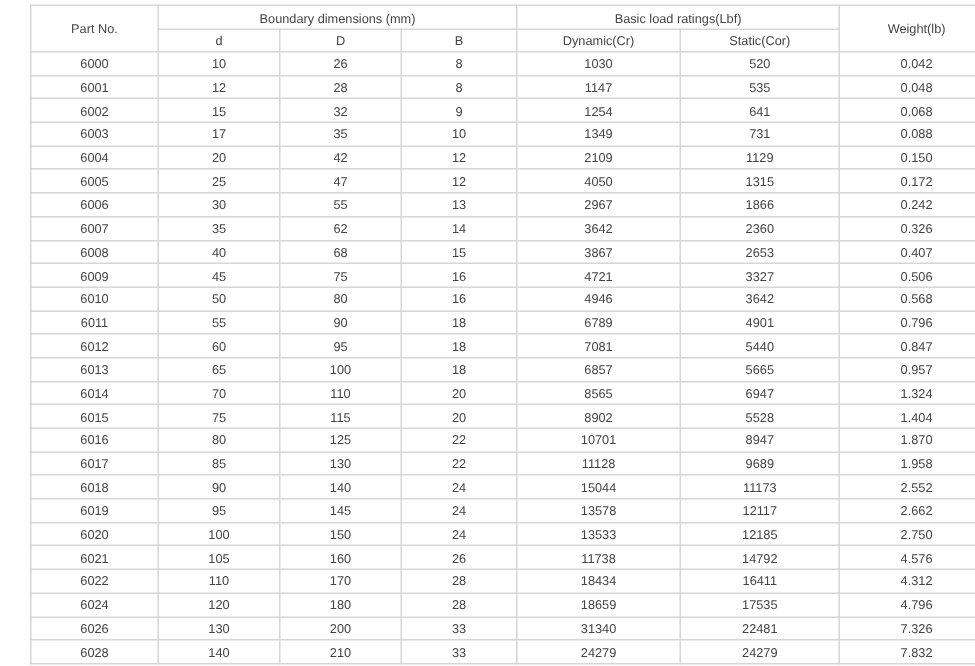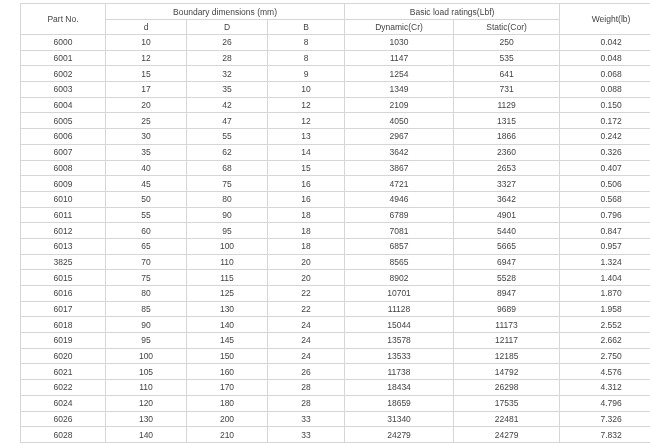--- a/index.html
+++ b/index.html
@@ -75,21 +75,21 @@
         <th>Static(Cor)</th>
       </tr>
     </thead>
     <tbody id="tbody">
         <tr>
           <td>6000</td>
           <td>10</td>
           <td>26</td>
           <td>8</td>
           <td>1030</td>
-          <td>250</td>
+          <td>520</td>
           <td>0.042</td>
         </tr>
         <tr>
           <td>6001</td>
           <td>12</td>
           <td>28</td>
           <td>8</td>
           <td>1147</td>
           <td>535</td>
           <td>0.048</td>
@@ -196,21 +196,21 @@
         <tr>
           <td>6013</td>
           <td>65</td>
           <td>100</td>
           <td>18</td>
           <td>6857</td>
           <td>5665</td>
           <td>0.957</td>
         </tr>
         <tr>
-          <td>3825</td>
+          <td>6014</td>
           <td>70</td>
           <td>110</td>
           <td>20</td>
           <td>8565</td>
           <td>6947</td>
           <td>1.324</td>
         </tr>
         <tr>
           <td>6015</td>
           <td>75</td>
@@ -273,21 +273,21 @@
           <td>11738</td>
           <td>14792</td>
           <td>4.576</td>
         </tr>
         <tr>
           <td>6022</td>
           <td>110</td>
           <td>170</td>
           <td>28</td>
           <td>18434</td>
-          <td>26298</td>
+          <td>16411</td>
           <td>4.312</td>
         </tr>
         <tr>
           <td>6024</td>
           <td>120</td>
           <td>180</td>
           <td>28</td>
           <td>18659</td>
           <td>17535</td>
           <td>4.796</td>

